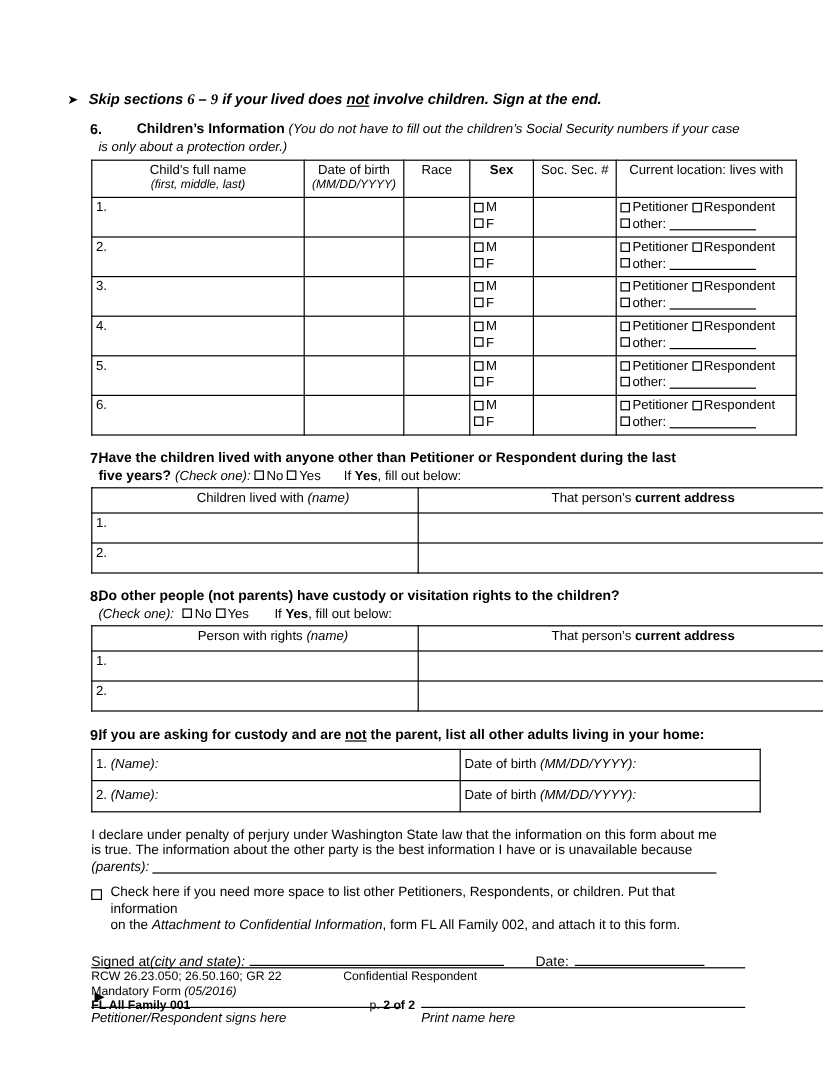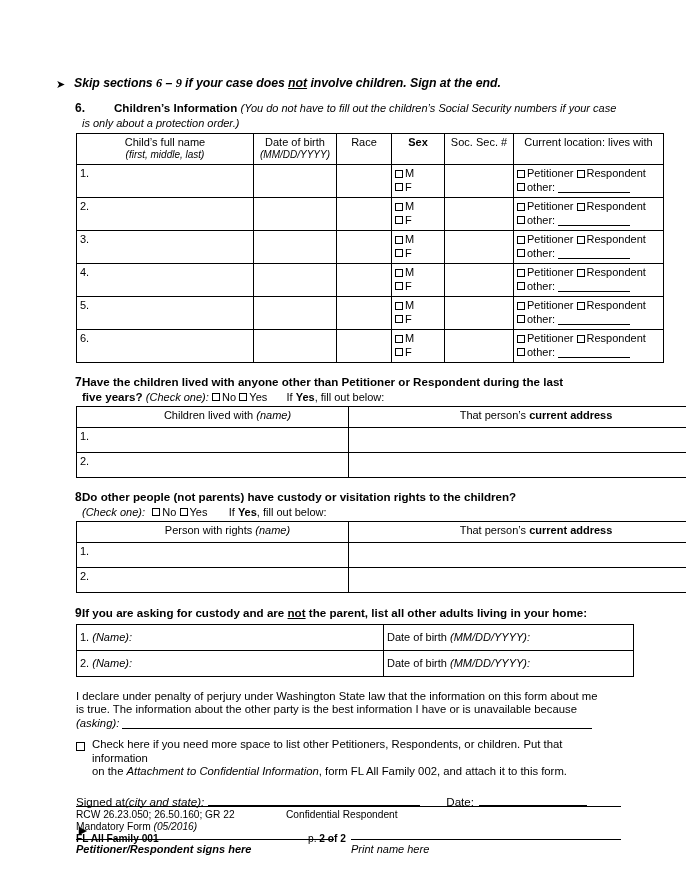--- a/index.html
+++ b/index.html
@@ -189,21 +189,21 @@
     left: 275px; top: 15px; width: 270px;
     border-bottom: 1px solid #000000;
   }
   .sig-caps {
     position: relative;
     margin-top: 3px;
     height: 14px;
     font-size: 11px;
     font-style: italic;
   }
-  .sig-cap-a { position: absolute; left: 0; top: 0; font-weight: bold; }
+  .sig-cap-a { position: absolute; left: 0; top: 0; }
   .sig-cap-b { position: absolute; left: 275px; top: 0; }
 
   
   .footer {
     position: absolute;
     left: 76px;
     top: 806px;
     width: 545px;
     font-size: 10.2px;
     line-height: 12px;
@@ -218,21 +218,21 @@
 </style>
 </head>
 <body>
 
 <div id="page">
 
   <div class="content">
 
     <div class="skip-line">
       <span class="skip-arrow">➤</span>
-      <span class="skip-text"><span>Skip sections </span><span class="num">6</span><span> – </span><span class="num">9</span><span> if your case does </span><span class="ul">not</span><span> involve children.  Sign at the end.</span></span>
+      <span class="skip-text"><span>Skip sections </span><span class="num">6</span><span> – </span><span class="num">9</span><span> if your lived does </span><span class="ul">not</span><span> involve children.  Sign at the end.</span></span>
     </div>
 
     <div class="sec">
       <div class="sec-num">6.</div>
       <div class="sec-body"><span class="sec-title">Children’s Information</span>
         <span class="sec-paren">(You do not have to fill out the children’s Social Security numbers if your case is only about a protection order.)</span>
       </div>
     </div>
 
     <table class="t6">
@@ -409,21 +409,21 @@
         <tr>
           <td class="c-a"><span>2.</span> <span class="it">(Name):</span></td>
           <td class="c-b"><span>Date of birth </span><span class="it">(MM/DD/YYYY):</span></td>
         </tr>
       </tbody>
     </table>
 
     <div class="decl">
       <div>I declare under penalty of perjury under Washington State law that the information on this form about me</div>
       <div>is true. The information about the other party is the best information I have or is unavailable because</div>
-      <div><span class="it">(asking):</span> <span class="blank-line" style="width:470px"></span></div>
+      <div><span class="it">(parents):</span> <span class="blank-line" style="width:470px"></span></div>
 
       <div class="decl-attach">
         <span class="cbwrap"><span class="cb"></span></span>
         <span class="txt"><span>Check here if you need more space to list other Petitioners, Respondents, or children. Put that information</span><br><span>on the </span><span class="it">Attachment to Confidential Information</span><span>, form FL All Family 002, and attach it to this form.</span></span>
       </div>
     </div>
 
     <div class="sig">
       <div class="sig-row1">
         <span>Signed at </span>

